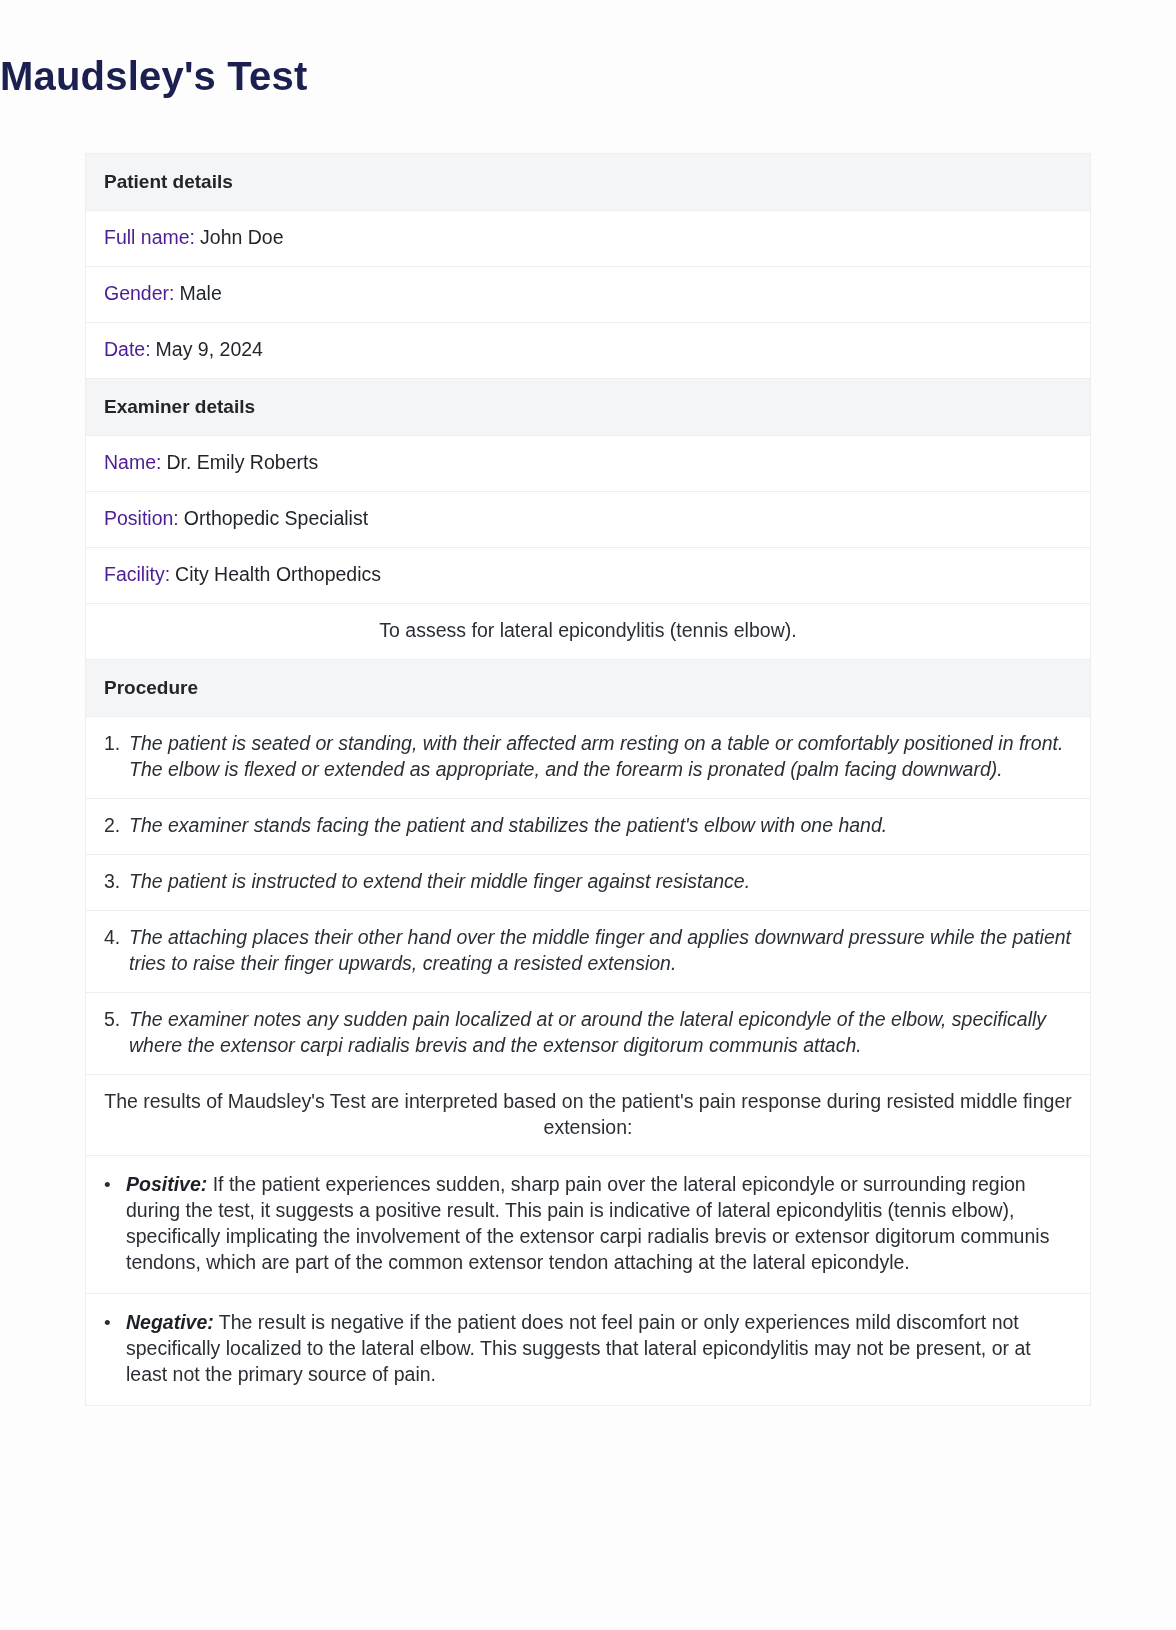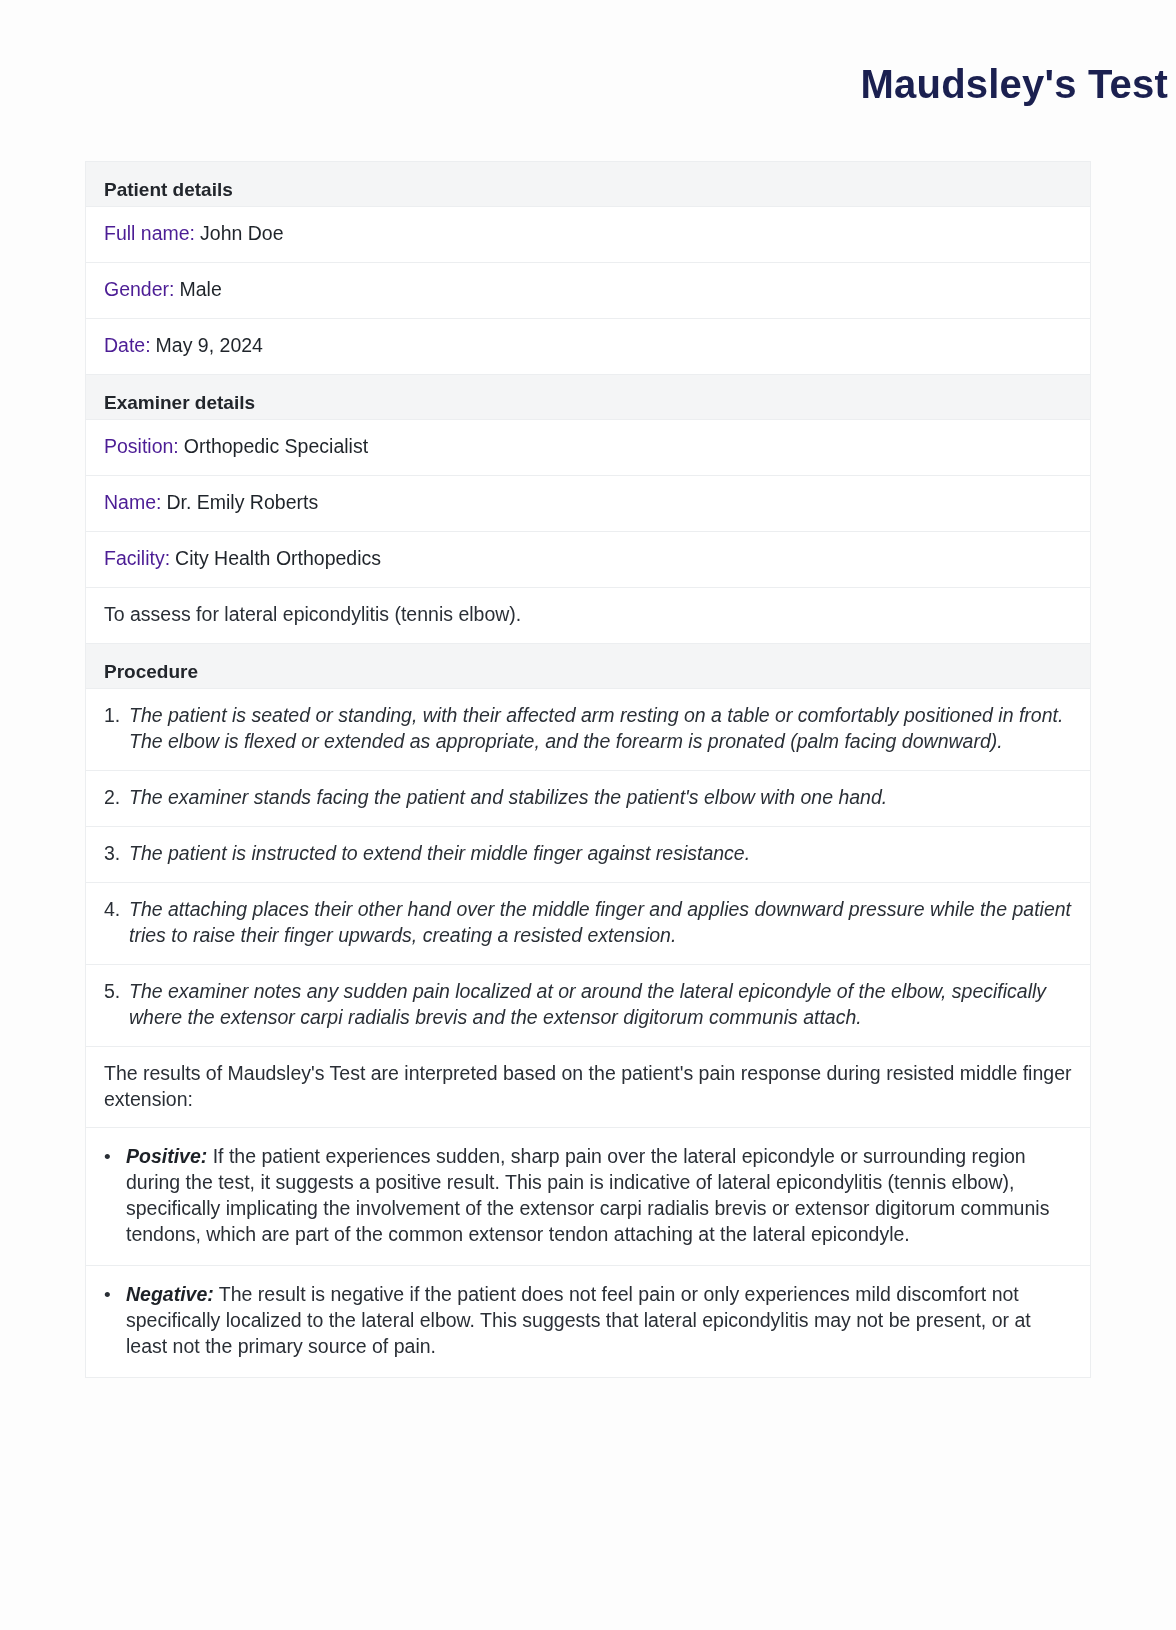--- a/index.html
+++ b/index.html
@@ -17,28 +17,28 @@
 
   .page {
     width: 1176px;
     min-height: 1630px;
     background: #fdfdfd;
     padding: 0;
     position: relative;
   }
 
   .doc-title {
-    text-align: right;
+    text-align: left;
     font-size: 40px;
     font-weight: bold;
     color: #1b2050;
     letter-spacing: 0.2px;
     padding-top: 52px;
     padding-bottom: 0;
-    margin: 8px;
+    margin: 0;
     line-height: 1.2;
   }
 
   .table-wrap {
     margin: 0 auto;
     margin-top: 53px;
     width: 1006px;
   }
 
   .tbl {
@@ -59,21 +59,21 @@
     color: #2a2f36;
     vertical-align: top;
   }
 
   tr.section-head td {
     background: #f4f5f6;
     font-weight: bold;
     color: #22262c;
     font-size: 19px;
     padding-top: 15px;
-    padding-bottom: 4px;
+    padding-bottom: 16px;
   }
 
   .field-label {
     color: #4c1d95;
   }
   .field-value {
     color: #1f242a;
     font-weight: 500;
   }
   .field-gap { display: inline-block; width: 5px; }
@@ -117,20 +117,21 @@
     color: #2a2f36;
   }
   .bul-term {
     font-weight: bold;
     color: #1d2127;
     font-style: italic;
   }
 
   .para {
     color: #2a2f36;
+    text-align: center;
   }
 </style>
 </head>
 <body>
 
 <div class="page">
 
   <h1 class="doc-title">Maudsley's Test</h1>
 
   <div class="table-wrap">
@@ -154,26 +155,26 @@
           <td>
             <span class="field-label">Date:</span><span class="field-gap"></span><span class="field-value">May 9, 2024</span>
           </td>
         </tr>
 
         <tr class="section-head">
           <td>Examiner details</td>
         </tr>
         <tr>
           <td>
+            <span class="field-label">Name:</span><span class="field-gap"></span><span class="field-value">Dr. Emily Roberts</span>
+          </td>
+        </tr>
+        <tr>
+          <td>
             <span class="field-label">Position:</span><span class="field-gap"></span><span class="field-value">Orthopedic Specialist</span>
-          </td>
-        </tr>
-        <tr>
-          <td>
-            <span class="field-label">Name:</span><span class="field-gap"></span><span class="field-value">Dr. Emily Roberts</span>
           </td>
         </tr>
         <tr>
           <td>
             <span class="field-label">Facility:</span><span class="field-gap"></span><span class="field-value">City Health Orthopedics</span>
           </td>
         </tr>
 
         <tr>
           <td class="para">To assess for lateral epicondylitis (tennis elbow).</td>

